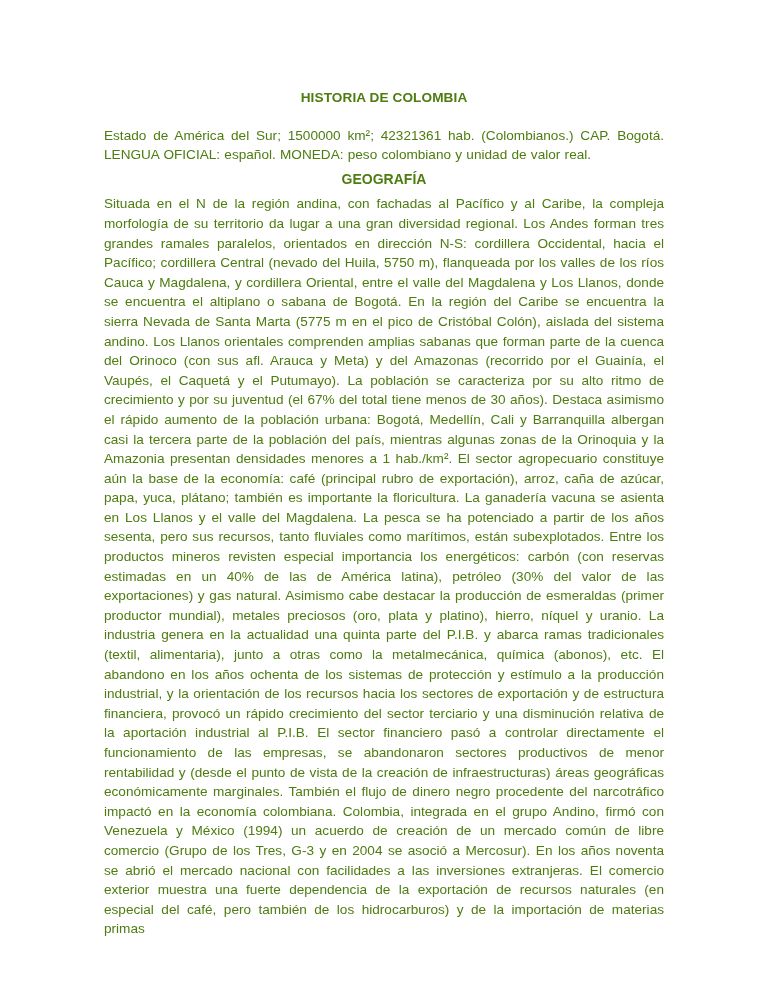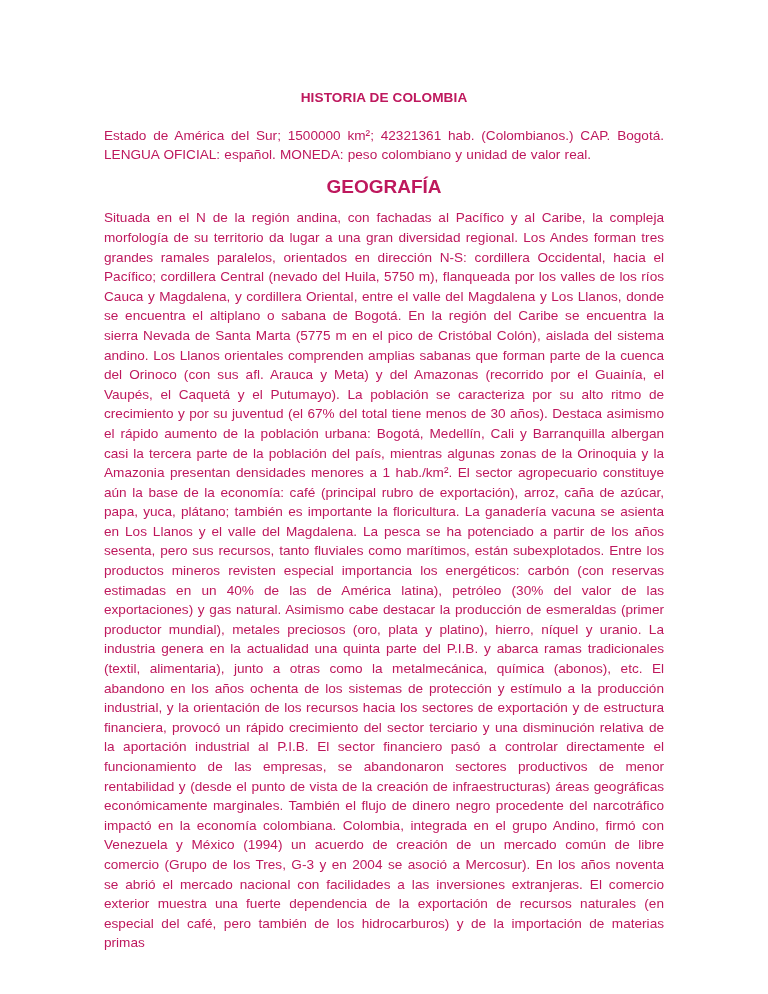--- a/index.html
+++ b/index.html
@@ -10,43 +10,43 @@
   .page {
     position: relative;
     width: 768px;
     height: 994px;
     margin: 0 auto;
     background: #ffffff;
     box-sizing: border-box;
     padding: 88px 104px 20px 104px;
     overflow: hidden;
     font-family: "Liberation Sans", "DejaVu Sans", sans-serif;
-    color: #be185d;
+    color: #4d7c0f;
   }
   .doc-title {
     font-size: 13.6px;
     font-weight: bold;
     text-align: center;
     margin: 0 0 18px 0;
     line-height: 19.6px;
     letter-spacing: 0.1px;
   }
   .doc-paragraph {
     font-size: 13.6px;
     line-height: 19.6px;
     text-align: justify;
     margin: 0;
     hyphens: none;
     word-spacing: 0.5px;
   }
   .section-heading {
-    font-size: 19px;
+    font-size: 14px;
     font-weight: bold;
     text-align: center;
-    margin: 12px;
+    margin: 5px;
     line-height: 19.6px;
   }
 </style>
 </head>
 <body>
 
 <div class="page">
   <h1 class="doc-title">HISTORIA DE COLOMBIA</h1>
 
   <p class="doc-paragraph">Estado de América del Sur; 1500000 km²; 42321361 hab. (Colombianos.) CAP. Bogotá. LENGUA OFICIAL: español. MONEDA: peso colombiano y unidad de valor real.</p>

